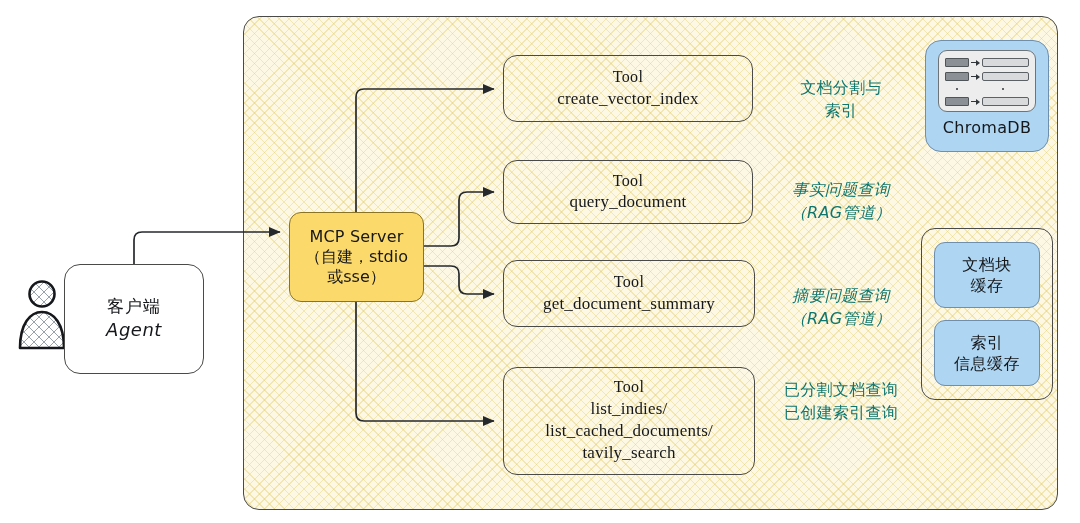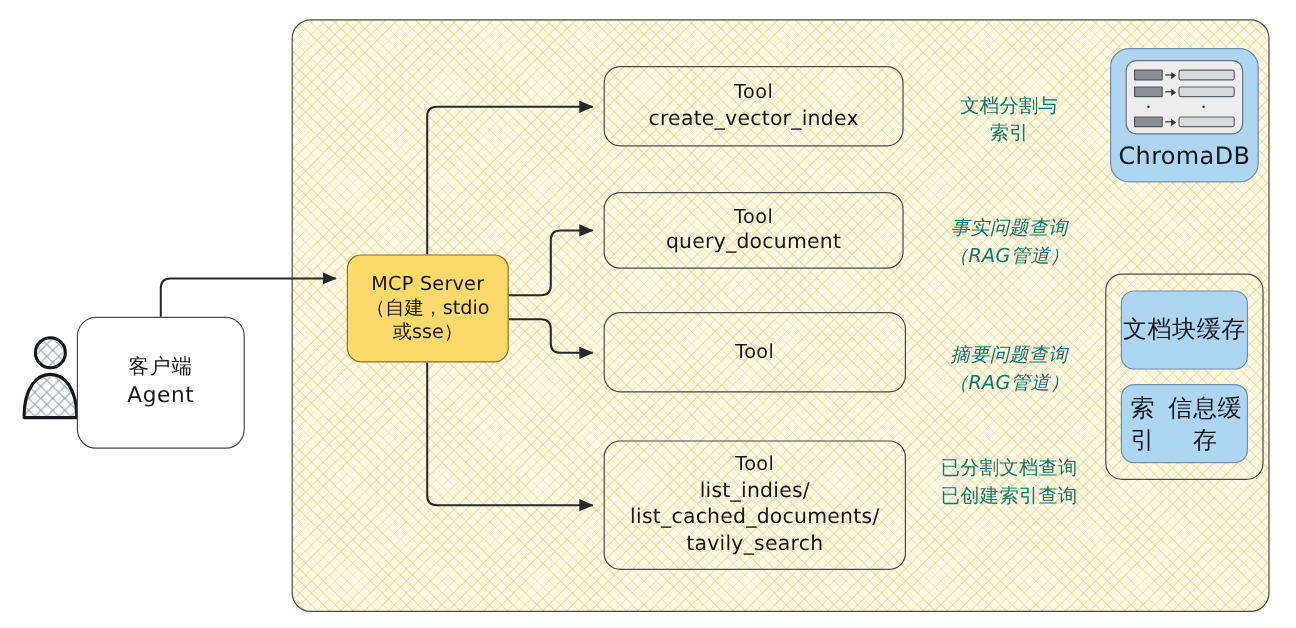--- a/index.html
+++ b/index.html
@@ -55,20 +55,21 @@
     width: 140px;
     height: 110px;
     border: 1.6px solid #4a4a48;
     border-radius: 16px;
     background: #ffffff;
     line-height: 1.38;
   }
   #client-box .cn-line { font-size: 17px; letter-spacing: 1px; text-align: right; }
   #client-box .en-line {
     font-size: 18px;
+    font-style: italic;
     font-family: "DejaVu Sans", "Liberation Sans", sans-serif;
     letter-spacing: .5px;
   }
 
   
   #mcp-server-box {
     left: 289px;
     top: 212px;
     width: 135px;
     height: 90px;
@@ -83,20 +84,21 @@
     white-space: nowrap;
   }
   #mcp-server-box .t.en { letter-spacing: .2px; }
 
   
   .tool-box {
     border: 1.6px solid #4a4a48;
     border-radius: 14px;
     background: transparent;
     line-height: 1.3;
+    font-family: Liberation Serif, serif;
   }
   .tool-box .tool-kind {
     font-size: 16px;
     letter-spacing: .4px;
   }
   .tool-box .tool-fn {
     font-size: 17px;
     letter-spacing: .2px;
   }
 
@@ -188,21 +190,21 @@
   .db-dots {
     display: flex;
     height: 6px;
     align-items: center;
     padding-left: 11px;
   }
   .db-dots .d1 { width: 2px; height: 2px; background: #31363a; border-radius: 50%; }
   .db-dots .d2 { width: 2px; height: 2px; background: #31363a; border-radius: 50%; margin-left: 44px; }
   #chromadb-label {
     margin-top: 6px;
-    font-size: 20px;
+    font-size: 16px;
     letter-spacing: .3px;
   }
 
   
   #cache-group {
     left: 921px;
     top: 228px;
     width: 132px;
     height: 172px;
     border: 1.6px solid #4a4a48;
@@ -210,24 +212,24 @@
     background: transparent;
     justify-content: space-evenly;
   }
   .cache-box {
     width: 104px;
     height: 64px;
     border: 1.4px solid #6f8fae;
     border-radius: 11px;
     background: #aed5f2;
     display: flex;
-    flex-direction: row;
+    flex-direction: column;
     align-items: center;
     justify-content: center;
-    font-size: 20px;
+    font-size: 16px;
     line-height: 1.32;
     letter-spacing: .5px;
     color: #15171a;
   }
 
   
   #person-icon {
     position: absolute;
     left: 14px;
     top: 272px;
@@ -296,20 +298,21 @@
     <div class="tool-fn">create_vector_index</div>
   </div>
 
   <div id="tool-box-1" class="node tool-box">
     <div class="tool-kind">Tool</div>
     <div class="tool-fn">query_document</div>
   </div>
 
   <div id="tool-box-2" class="node tool-box">
     <div class="tool-kind">Tool</div>
+    <div class="tool-fn">get_document_summary</div>
   </div>
 
   <div id="tool-box-3" class="node tool-box">
     <div class="tool-kind">Tool</div>
     <div class="tool-fn">list_indies/</div>
     <div class="tool-fn">list_cached_documents/</div>
     <div class="tool-fn">tavily_search</div>
   </div>
 
   <div id="annotation-0" class="annotation">

